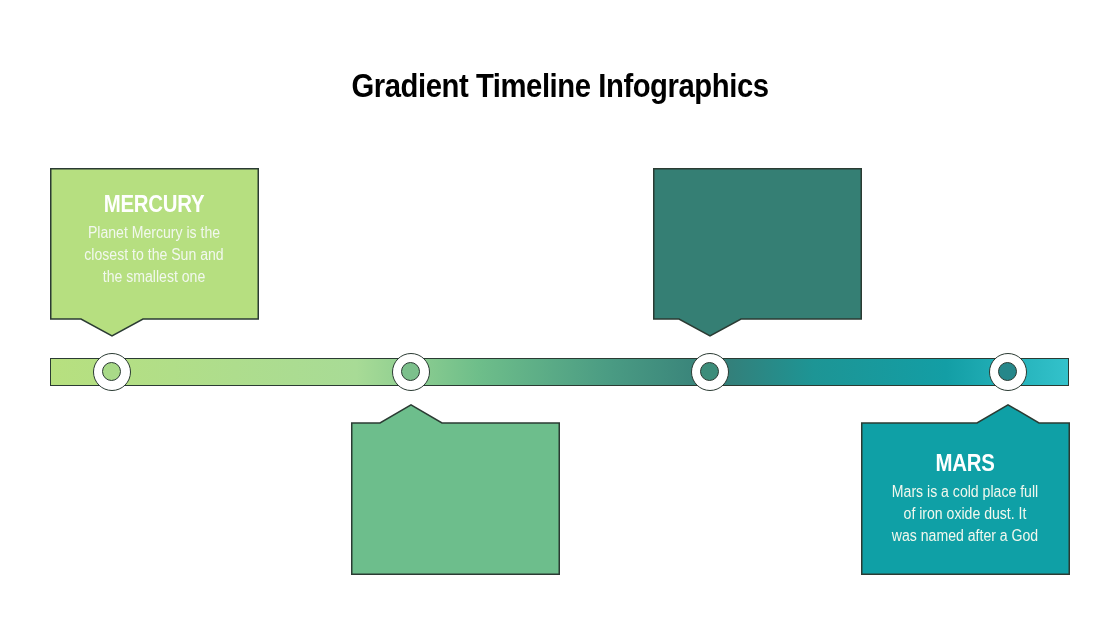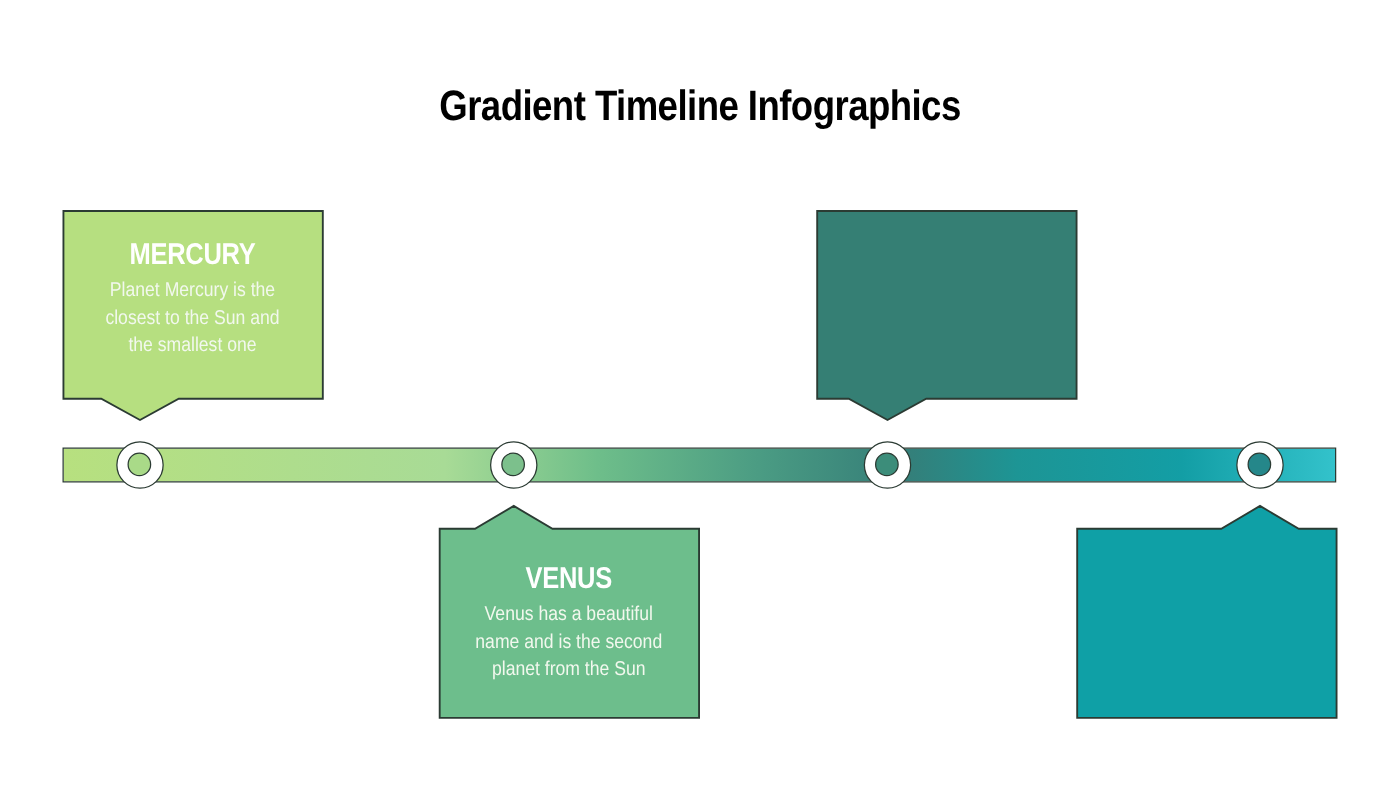--- a/index.html
+++ b/index.html
@@ -75,27 +75,27 @@
 <div class="card" style="left:653px; top:168px; height:170px;">
   <svg width="209" height="170">
     <path d="M0.75,0.75 H208.25 V151 H88 L57,168 L26,151 H0.75 Z" fill="#357f74" stroke="#2b3b33" stroke-width="1.5"></path>
   </svg>
 </div>
 
 <div class="card" style="left:351px; top:404px; height:172px;">
   <svg width="209" height="172">
     <path d="M0.75,19 H29 L60,0.75 L91,19 H208.25 V170.25 H0.75 Z" fill="#6dbe8c" stroke="#2b3b33" stroke-width="1.5"></path>
   </svg>
-  <div class="content" style="top:45px;">
-    <span class="name">VENUS</span>
-    <span class="desc">
-      <span style="display:block">Venus has a beautiful</span>
-      <span style="display:block">name and is the second</span>
-      <span style="display:block">planet from the Sun</span>
-    </span>
-  </div>
 </div>
 
 <div class="card" style="left:861px; top:404px; height:172px;">
   <svg width="209" height="172">
     <path d="M0.75,19 H116 L147,0.75 L178,19 H208.25 V170.25 H0.75 Z" fill="#0fa0a6" stroke="#2b3b33" stroke-width="1.5"></path>
   </svg>
+  <div class="content" style="top:45px;">
+    <span class="name">MARS</span>
+    <span class="desc">
+      <span style="display:block">Mars is a cold place full</span>
+      <span style="display:block">of iron oxide dust. It</span>
+      <span style="display:block">was named after a God</span>
+    </span>
+  </div>
 </div>
 
 </body></html>

